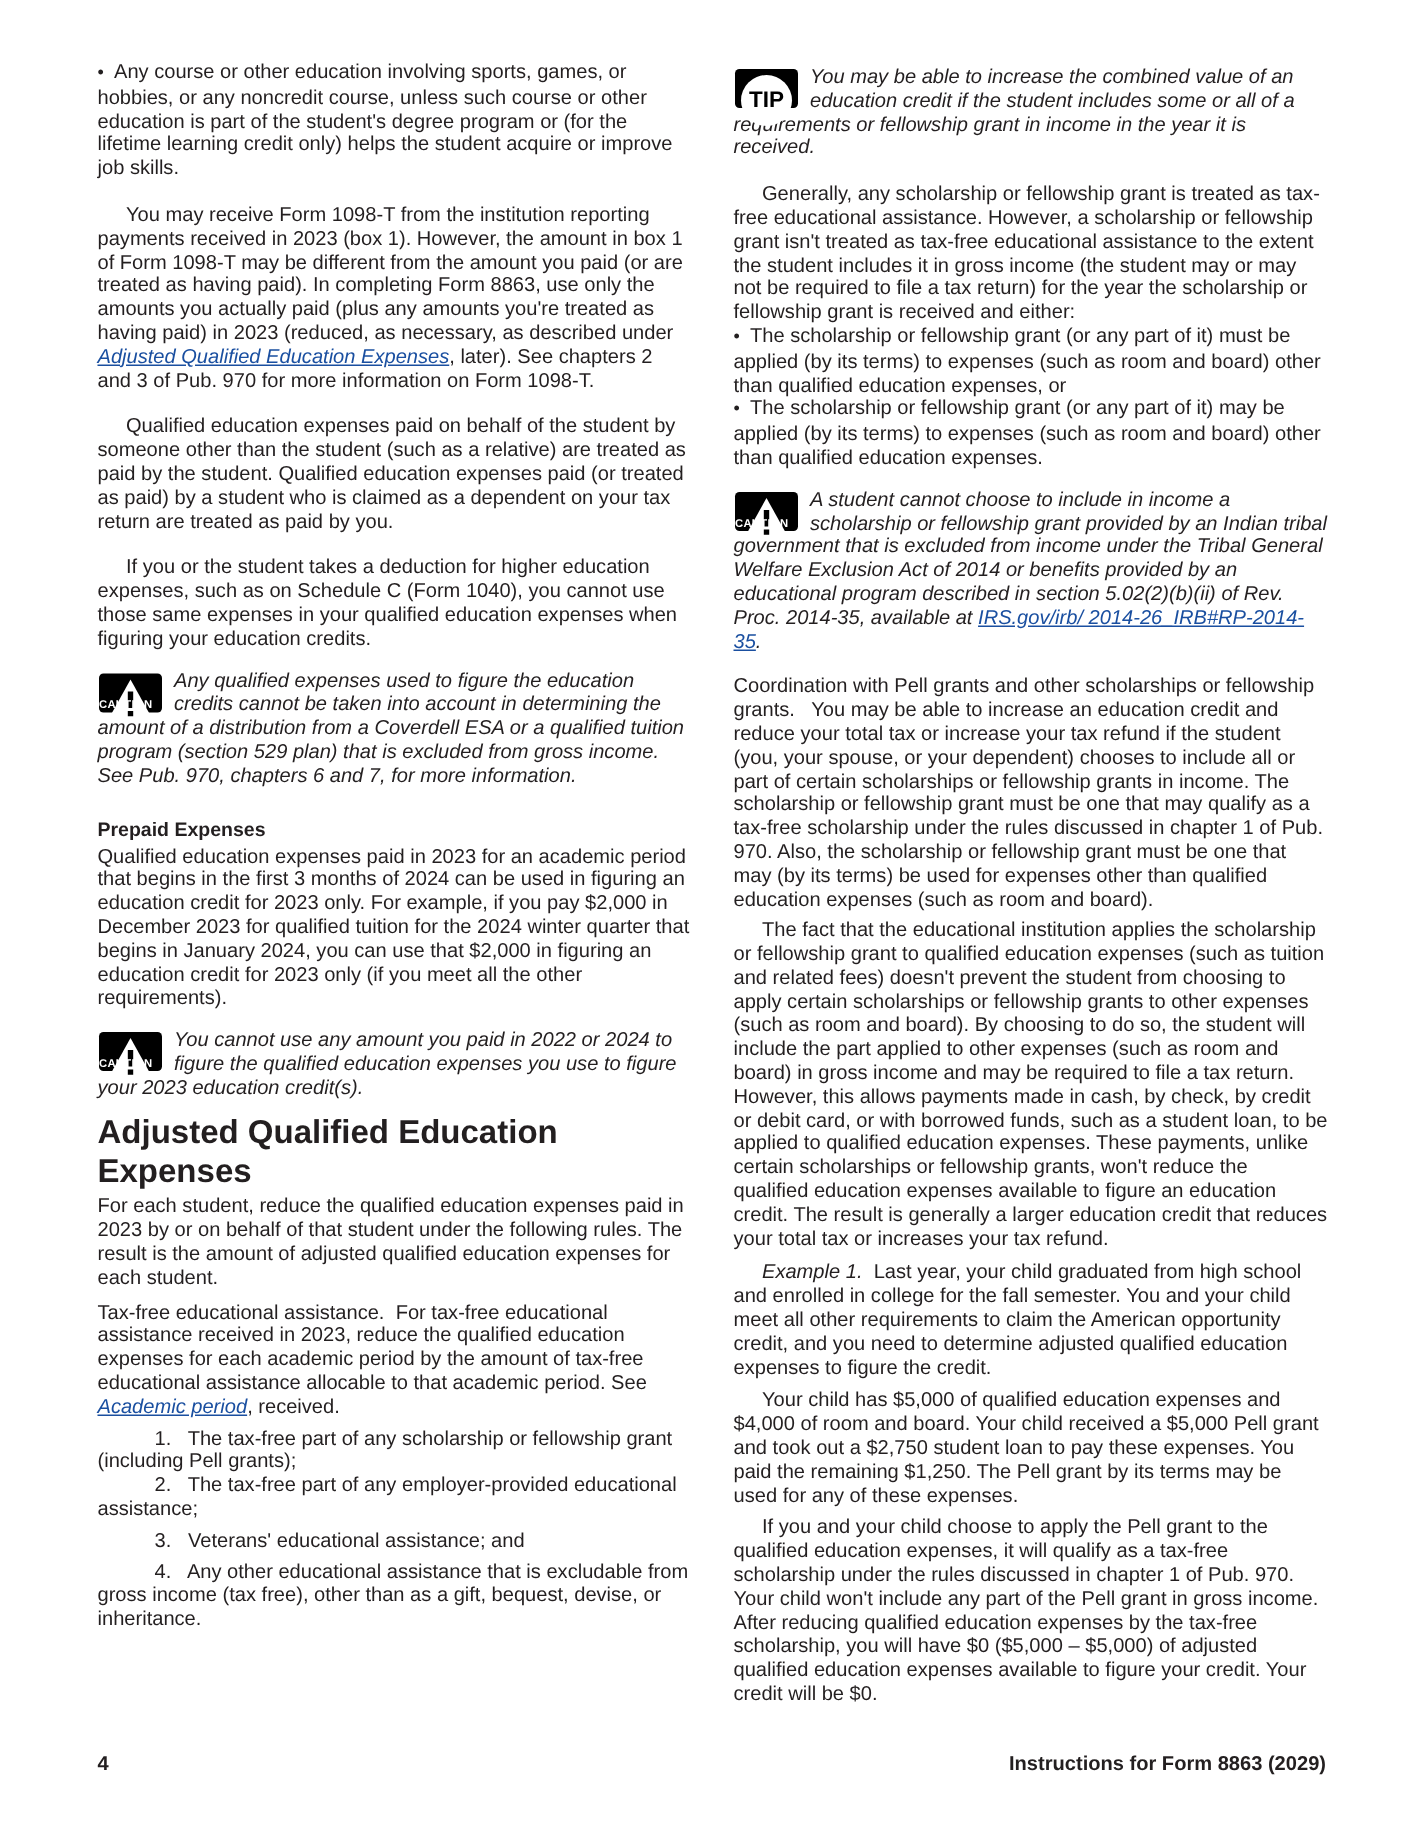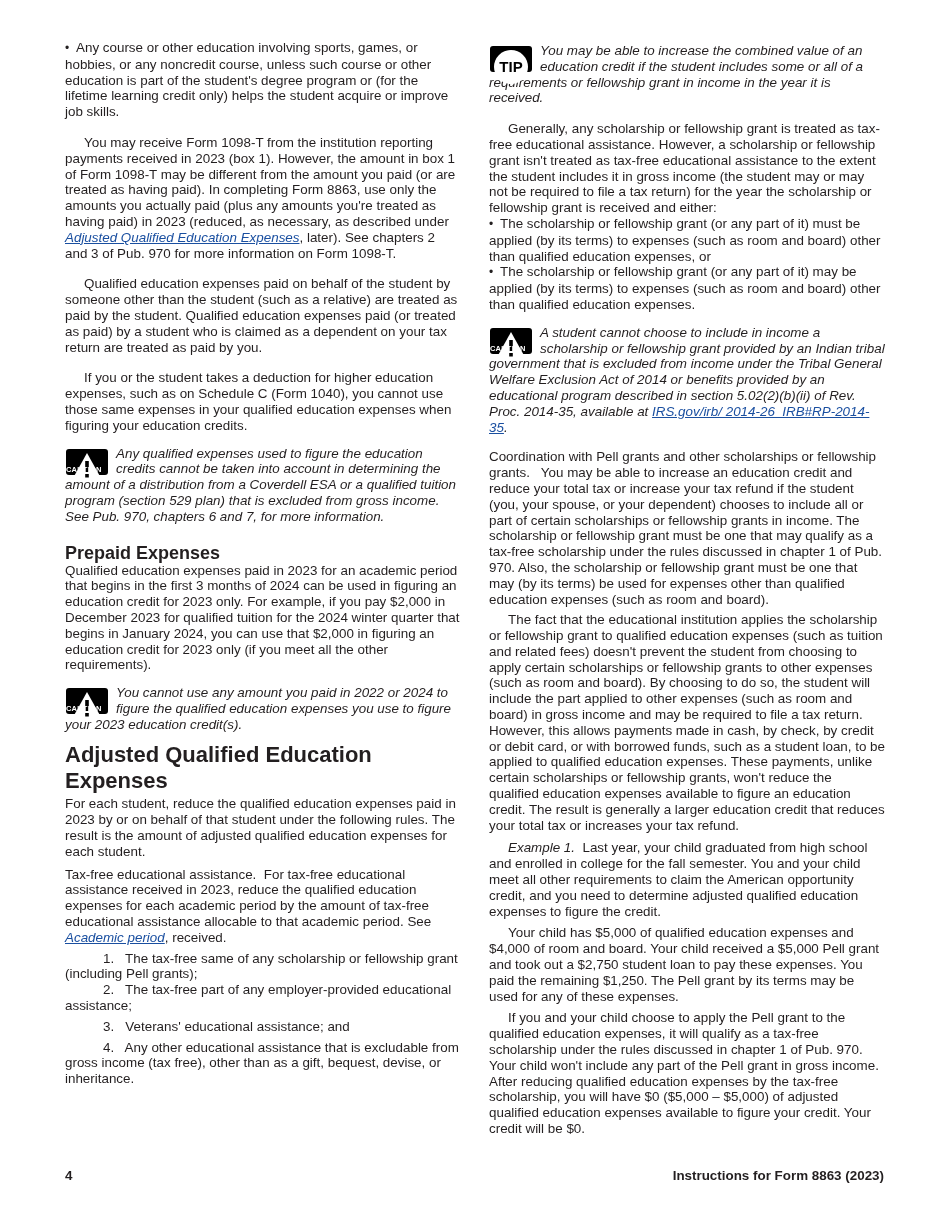--- a/index.html
+++ b/index.html
@@ -9,21 +9,21 @@
   .col.left { left: 65px; }
   .col.right { left: 489px; }
   p { margin: 0 0 0 0; }
   .ind { text-indent: 19px; }
   .gap { margin-top: 15px; }
   .gap-s { margin-top: 5px; }
   .bullet::before { content: "\2022"; display: inline-block; width: 11px; font-size: 12px; }
   a.link { color: #1a4fa0; text-decoration: underline; font-style: italic; }
   .b { font-weight: normal; }
   .it { font-style: italic; }
-  .h2 { font-weight: bold; font-size: 18px; line-height: 20px; margin-top: 12px; }
+  .h2 { font-weight: bold; font-size: 13px; line-height: 20px; margin-top: 12px; }
   .h1 { font-weight: bold; font-size: 22px; line-height: 26px; margin-top: 10px; margin-bottom: 2px; }
   .note { font-style: italic; margin-top: 12px; }
   .note::after { content: ""; display: block; clear: both; }
   .icon-box { float: left; width: 42px; height: 26px; background: #000; border-radius: 3px;
               margin: 3px 8px 0 1px; position: relative; }
   .tip-circle { position: absolute; left: 4px; top: 4px; width: 34px; height: 34px; border-radius: 50%;
                 background: #fff; color: #000; font-style: normal; font-weight: bold; font-size: 15px;
                 line-height: 34px; text-align: center; font-family: "Liberation Sans", sans-serif; }
   .caution svg { position: absolute; left: 4px; top: 2px; }
   .caution-label { position: absolute; left: 0; right: 0; bottom: 1px; color: #fff;
@@ -71,21 +71,21 @@
     </span>
     <span>You cannot use any amount you paid in 2022 or 2024 to figure the qualified education expenses you use to figure your 2023 education credit(s).</span>
   </div>
 
   <div class="h1">Adjusted Qualified Education Expenses</div>
   <p>For each student, reduce the qualified education expenses paid in 2023 by or on behalf of that student under the following rules. The result is the amount of adjusted qualified education expenses for each student.</p>
 
   <p class="gap-s" style="margin-top:7px"><span class="b">Tax-free educational assistance.</span>&nbsp; <span>For tax-free educational assistance received in 2023, reduce the qualified education expenses for each academic period by the amount of tax-free educational assistance allocable to that academic period. See </span><a class="link" href="#">Academic period</a><span>, received.</span></p>
 
 
-  <p class="ind" style="margin-top:5px"><span class="num">1.</span>&nbsp;&nbsp; <span>The tax-free same of any scholarship or fellowship grant (including Pell grants);</span></p>
+  <p class="ind" style="margin-top:5px"><span class="num">1.</span>&nbsp;&nbsp; <span>The tax-free part of any scholarship or fellowship grant (including Pell grants);</span></p>
   <p class="ind" style="margin-top:0"><span class="num">2.</span>&nbsp;&nbsp; <span>The tax-free part of any employer-provided educational assistance;</span></p>
   <p class="ind" style="margin-top:5px"><span class="num">3.</span>&nbsp;&nbsp; <span>Veterans' educational assistance; and</span></p>
   <p class="ind" style="margin-top:5px"><span class="num">4.</span>&nbsp;&nbsp; <span>Any other educational assistance that is excludable from gross income (tax free), other than as a gift, bequest, devise, or inheritance.</span></p>
 </div>
 
 <div class="col right">
   <div class="note" style="margin-top:3px">
     <span class="icon-box">
       <span class="tip-circle">TIP</span>
     </span>
@@ -115,13 +115,13 @@
   <p class="ind gap-s">The fact that the educational institution applies the scholarship or fellowship grant to qualified education expenses (such as tuition and related fees) doesn't prevent the student from choosing to apply certain scholarships or fellowship grants to other expenses (such as room and board). By choosing to do so, the student will include the part applied to other expenses (such as room and board) in gross income and may be required to file a tax return. However, this allows payments made in cash, by check, by credit or debit card, or with borrowed funds, such as a student loan, to be applied to qualified education expenses. These payments, unlike certain scholarships or fellowship grants, won't reduce the qualified education expenses available to figure an education credit. The result is generally a larger education credit that reduces your total tax or increases your tax refund.</p>
 
   <p class="ind" style="margin-top:7px"><span class="b it">Example 1.</span>&nbsp; <span>Last year, your child graduated from high school and enrolled in college for the fall semester. You and your child meet all other requirements to claim the American opportunity credit, and you need to determine adjusted qualified education expenses to figure the credit.</span></p>
 
   <p class="ind" style="margin-top:6px">Your child has $5,000 of qualified education expenses and $4,000 of room and board. Your child received a $5,000 Pell grant and took out a $2,750 student loan to pay these expenses. You paid the remaining $1,250. The Pell grant by its terms may be used for any of these expenses.</p>
 
   <p class="ind" style="margin-top:6px">If you and your child choose to apply the Pell grant to the qualified education expenses, it will qualify as a tax-free scholarship under the rules discussed in chapter 1 of Pub. 970. Your child won't include any part of the Pell grant in gross income. After reducing qualified education expenses by the tax-free scholarship, you will have $0 ($5,000 – $5,000) of adjusted qualified education expenses available to figure your credit. Your credit will be $0.</p>
 </div>
 
 <div class="footer-left">4</div>
-<div class="footer-right">Instructions for Form 8863 (2023)</div>
+<div class="footer-right">Instructions for Form 8863 (2029)</div>
 
 </body></html>

